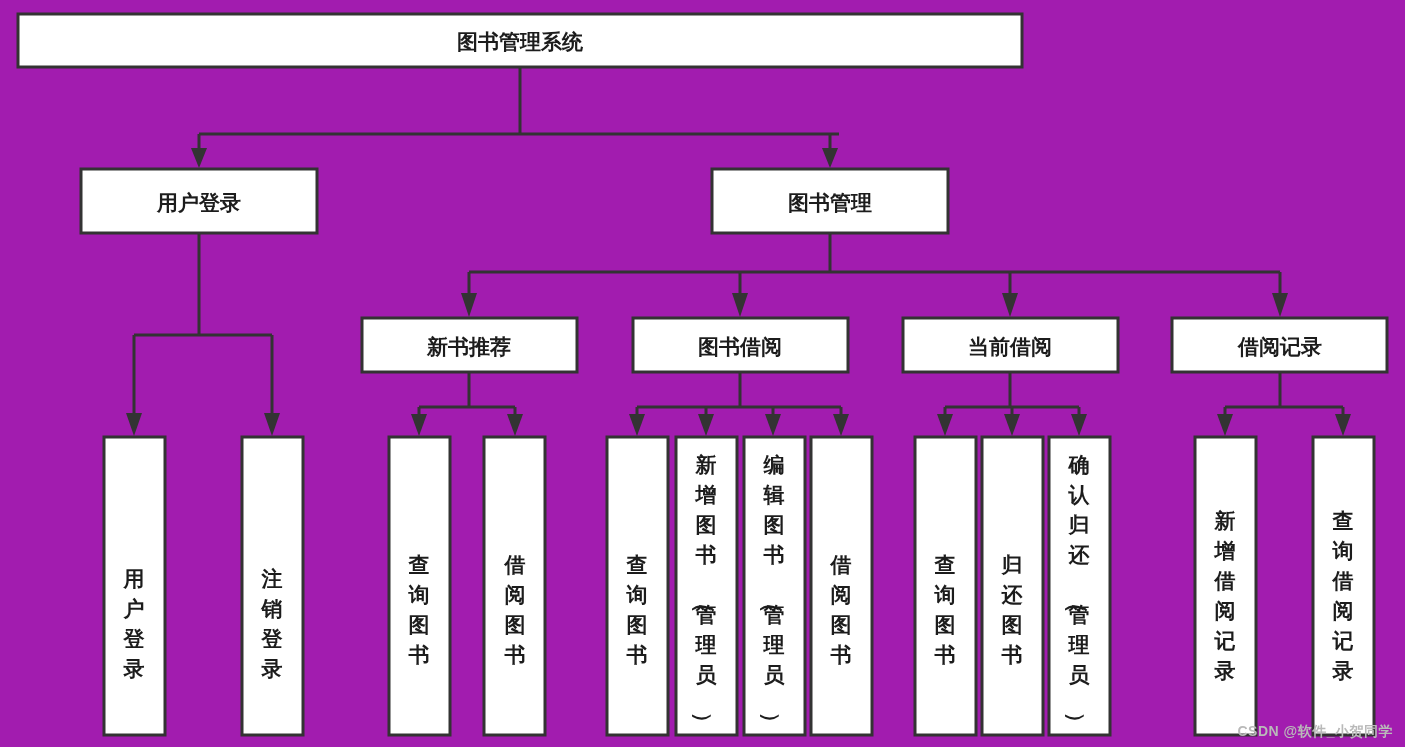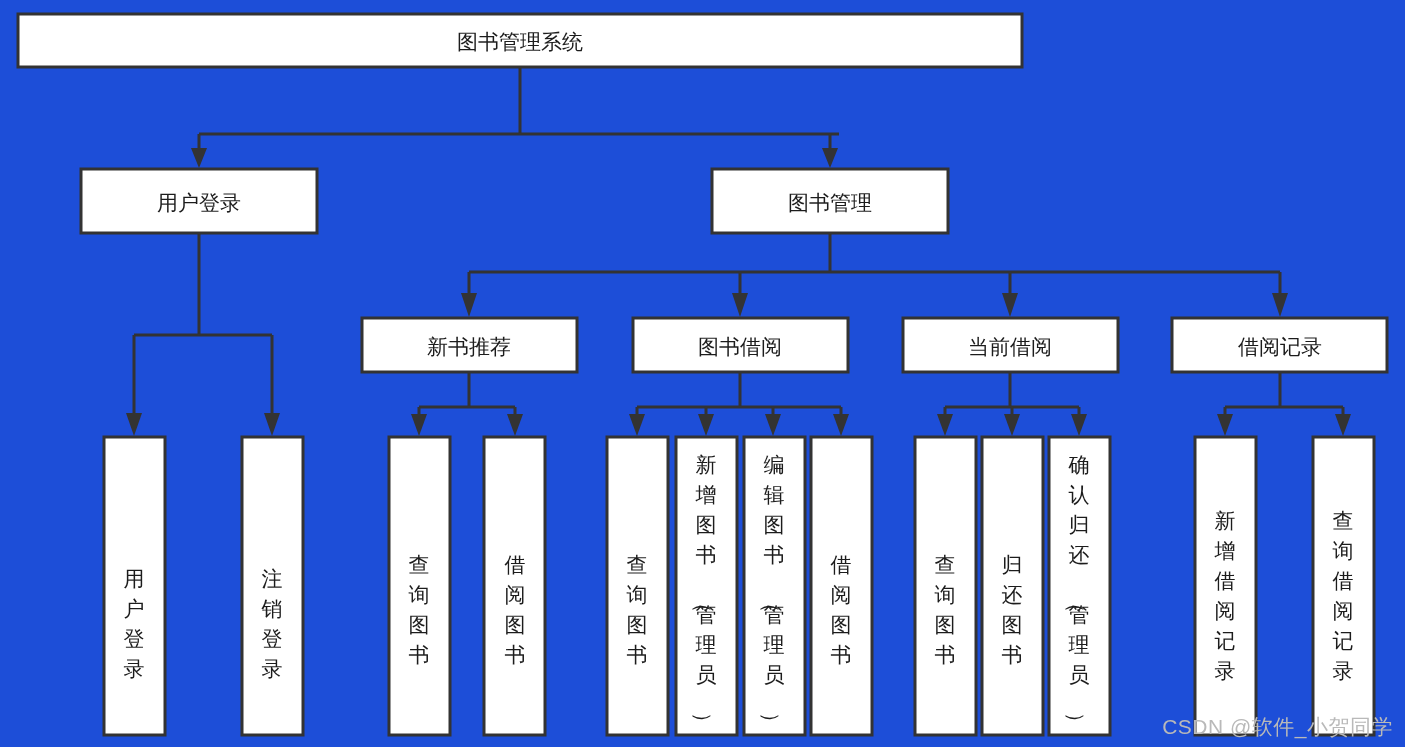--- a/index.html
+++ b/index.html
@@ -7,22 +7,23 @@
     padding: 0;
     background: #ffffff;
   }
   body {
     font-family: "Liberation Sans", "DejaVu Sans", sans-serif;
   }
   #canvas {
     position: relative;
     width: 1405px;
     height: 747px;
-    background: #1d4ed8;
+    background: #a21caf;
     overflow: hidden;
+    font-weight: bold;
   }
   #diagram-svg {
     position: absolute;
     left: 0;
     top: 0;
     width: 1405px;
     height: 747px;
   }
   .node-box {
     fill: #ffffff;
@@ -50,21 +51,21 @@
     font-family: "Liberation Sans", "DejaVu Sans", sans-serif;
     font-size: 21px;
     fill: #1c1c1c;
     text-anchor: middle;
   }
   .watermark {
     position: absolute;
     right: 12px;
     bottom: 6px;
     font-family: "Liberation Sans", "DejaVu Sans", sans-serif;
-    font-size: 21px;
+    font-size: 14px;
     color: #b9b9b9;
     white-space: nowrap;
     letter-spacing: 0.5px;
   }
 </style>
 </head>
 <body>
 
 <div id="canvas">
 

